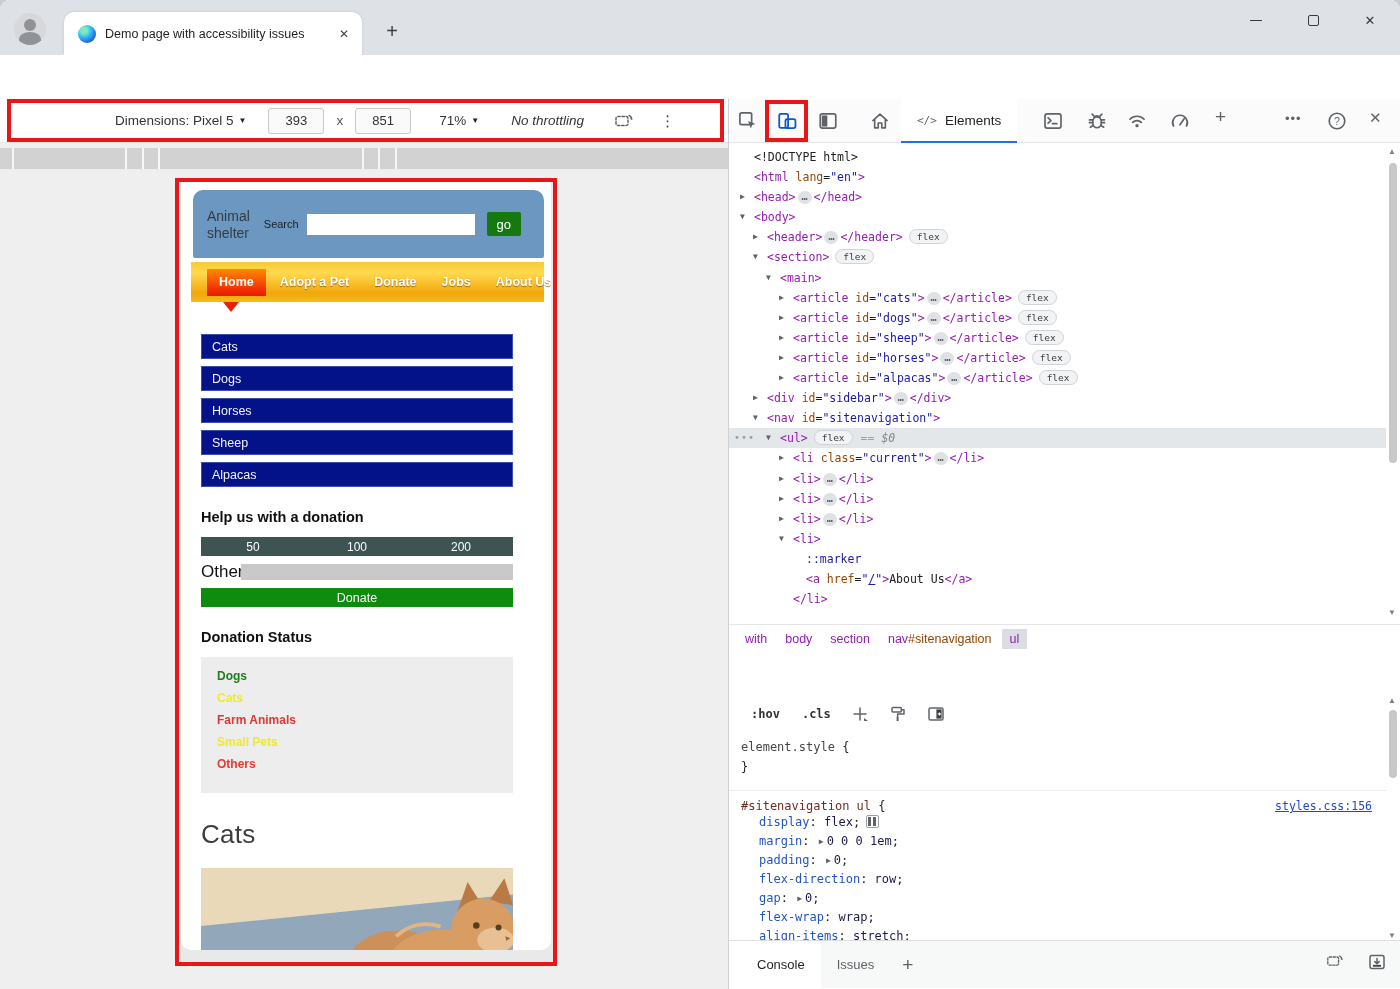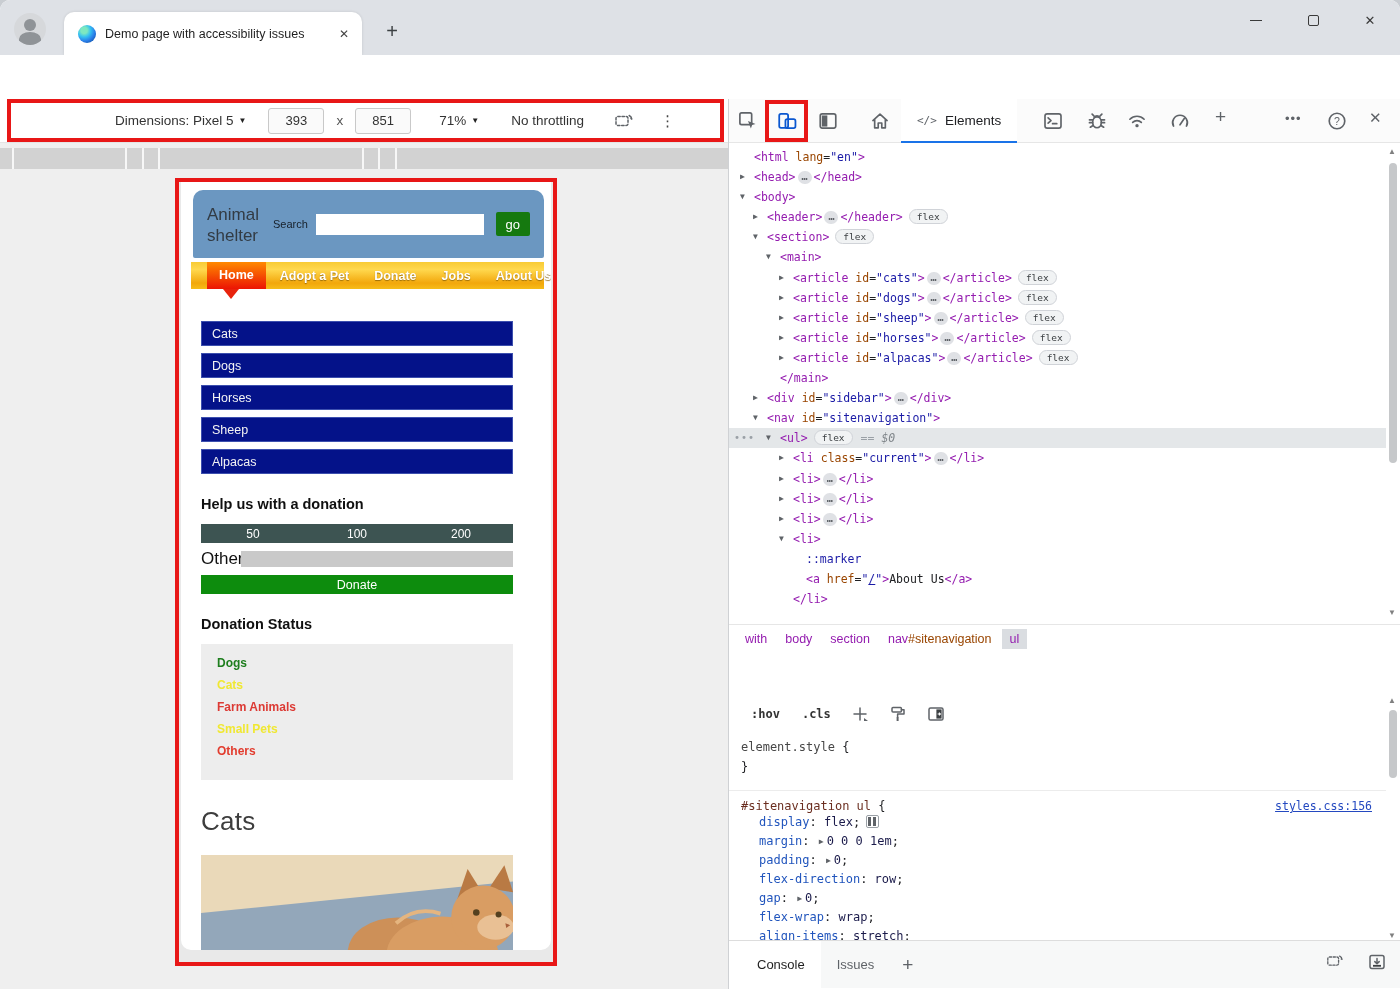--- a/index.html
+++ b/index.html
@@ -40,39 +40,39 @@
   #devicebar-outline { left:7px; top:99px; width:717px; height:43px; }
   #emuicon-outline { left:764px; top:100px; width:43px; height:42px; }
   #viewport-outline { left:175px; top:178px; width:382px; height:788px; }
   .dt-inner { position:absolute; left:0; top:99px; width:728px; height:43px; display:flex; align-items:center; font-size:13.5px; color:#333; }
   .dt-label { margin-left:115px; }
   .caret-dn { display:inline-block; margin-left:5px; font-size:8px; color:#222; vertical-align:middle; }
   .dim-input { width:56px; height:26px; border:1px solid #c9c9c9; border-radius:3px; background:#fafafa; text-align:center; font-size:13px; color:#333; margin-left:22px; font-family:"Liberation Sans",sans-serif; }
   .dim-x { margin:0 0 0 12px; color:#555; }
   #h-input { margin-left:12px; }
   .zoom-lbl { margin-left:28px; }
-  .thr-lbl { margin-left:32px; }
+  .thr-lbl { margin-left:32px;font-style:italic; }
   .rot-ic { margin-left:30px; position:relative; width:20px; height:18px; }
   .kebab { margin-left:26px; font-size:15px; color:#444; letter-spacing:0; }
 
   
   #emuarea { position:absolute; left:0; top:143px; width:728px; height:846px; background:#efefef; }
   #mqruler { position:absolute; left:0; top:5px; width:728px; height:21px; background:#d2d2d2; }
   .tick { position:absolute; top:0; width:2px; height:21px; background:#f7f7f7; }
 
   
   #phone { position:absolute; left:175px; top:178px; width:382px; height:788px; background:#e9e9e9; border:4px solid #e81717; }
   #pagecard { position:absolute; left:2px; top:0; width:370px; height:768px; background:#fff; border-radius:0 0 10px 10px; overflow:hidden; }
   .ph-header { margin:8px 7px 0 12px; height:68px; background:#6b97c1; border-radius:10px 10px 2px 2px; display:flex; align-items:center; }
-  .brand { padding:2px 0 0 14px; font-size:17px; color:#323b44; line-height:1.25; }
+  .brand { padding:2px 0 0 14px; font-size:14px; color:#323b44; line-height:1.25; }
   .srch-row { display:flex; align-items:center; margin-left:14px; }
   .srch-lbl { font-size:11px; color:#17202a; }
   .srch-input { width:168px; height:21px; border:none; margin-left:8px; background:#fff; }
   .go-btn { width:34px; height:24px; margin-left:12px; background:#15790f; color:#fff; border:none; font-size:13px; border-radius:2px; }
-  .ph-nav { margin:4px 7px 0 10px; height:27px; display:flex; align-items:center;
+  .ph-nav { margin:4px 7px 0 10px; height:40px; display:flex; align-items:center;
     background:linear-gradient(180deg,#f8cb35 0%,#ffd84e 28%,#f2a70b 78%,#f6bc1a 100%); }
   .nav-item { color:#fff; font-weight:bold; font-size:12.5px; text-shadow:0 1px 1px rgba(125,85,0,.75); margin-right:25px; white-space:nowrap; }
   .nav-item.active { background:linear-gradient(180deg,#ff8a00,#ec1404); height:27px; line-height:27px; padding:0 12px; margin:0 14px 0 16px; text-shadow:none; }
   .nav-pointer { width:0; height:0; border-left:8px solid transparent; border-right:8px solid transparent; border-top:10px solid #e8230c; margin:0 0 0 42px; }
   .ph-content { padding:0 38px 0 20px; }
   .link-bar { display:block; height:25px; line-height:24px; background:#041289; border:1px solid #3c4fae; color:#f4f4f4; font-size:12.5px; padding-left:10px; margin-bottom:7px; }
   .don-h { font-size:14.5px; font-weight:bold; color:#101010; margin:22px 0 12px; }
   .amounts { display:flex; }
   .amount { flex:1; height:19px; background:#3d5452; color:#fff; border:none; font-size:12px; }
   .other-row { display:flex; align-items:center; margin-top:6px; }
@@ -361,32 +361,32 @@
         <svg viewBox="0 0 18 18">
             <circle cx="9" cy="9" r="7" class="stroke"></circle>
             <text x="9" y="12.4" text-anchor="middle" font-size="9.5" fill="#5f6368" font-family="Liberation Sans">?</text>
           </svg>
       </span>
       <span class="tb-txt" style="left:640px; font-size:15px; top:10px">✕</span>
     </div>
     <div class="red-outline" id="emuicon-outline" style="left:36px; top:1px; position:absolute;"></div>
 
     <div id="domtree">
+        <div class="trow" style="padding-left: 25px;"><span class="c-plain">&lt;!DOCTYPE html&gt;</span></div>
         <div class="trow" style="padding-left: 25px;"><span class="c-tag">&lt;html</span><span class="c-attr"> lang</span><span class="c-plain">=</span><span class="c-val">"en"</span><span class="c-tag">&gt;</span></div>
         <div class="trow" style="padding-left: 25px;"><span class="arr" style="left: 11px;">▶</span><span class="c-tag">&lt;head&gt;</span><span class="pill-e">…</span><span class="c-tag">&lt;/head&gt;</span></div>
         <div class="trow" style="padding-left: 25px;"><span class="arr" style="left: 11px;">▼</span><span class="c-tag">&lt;body&gt;</span></div>
         <div class="trow" style="padding-left: 38px;"><span class="arr" style="left: 24px;">▶</span><span class="c-tag">&lt;header&gt;</span><span class="pill-e">…</span><span class="c-tag">&lt;/header&gt;</span><span class="pill">flex</span></div>
         <div class="trow" style="padding-left: 38px;"><span class="arr" style="left: 24px;">▼</span><span class="c-tag">&lt;section&gt;</span><span class="pill">flex</span></div>
         <div class="trow" style="padding-left: 51px;"><span class="arr" style="left: 37px;">▼</span><span class="c-tag">&lt;main&gt;</span></div>
         <div class="trow" style="padding-left: 64px;"><span class="arr" style="left: 50px;">▶</span><span class="c-tag">&lt;article</span><span class="c-attr"> id</span><span class="c-plain">=</span><span class="c-val">"cats"</span><span class="c-tag">&gt;</span><span class="pill-e">…</span><span class="c-tag">&lt;/article&gt;</span><span class="pill">flex</span></div>
         <div class="trow" style="padding-left: 64px;"><span class="arr" style="left: 50px;">▶</span><span class="c-tag">&lt;article</span><span class="c-attr"> id</span><span class="c-plain">=</span><span class="c-val">"dogs"</span><span class="c-tag">&gt;</span><span class="pill-e">…</span><span class="c-tag">&lt;/article&gt;</span><span class="pill">flex</span></div>
         <div class="trow" style="padding-left: 64px;"><span class="arr" style="left: 50px;">▶</span><span class="c-tag">&lt;article</span><span class="c-attr"> id</span><span class="c-plain">=</span><span class="c-val">"sheep"</span><span class="c-tag">&gt;</span><span class="pill-e">…</span><span class="c-tag">&lt;/article&gt;</span><span class="pill">flex</span></div>
         <div class="trow" style="padding-left: 64px;"><span class="arr" style="left: 50px;">▶</span><span class="c-tag">&lt;article</span><span class="c-attr"> id</span><span class="c-plain">=</span><span class="c-val">"horses"</span><span class="c-tag">&gt;</span><span class="pill-e">…</span><span class="c-tag">&lt;/article&gt;</span><span class="pill">flex</span></div>
         <div class="trow" style="padding-left: 64px;"><span class="arr" style="left: 50px;">▶</span><span class="c-tag">&lt;article</span><span class="c-attr"> id</span><span class="c-plain">=</span><span class="c-val">"alpacas"</span><span class="c-tag">&gt;</span><span class="pill-e">…</span><span class="c-tag">&lt;/article&gt;</span><span class="pill">flex</span></div>
-        <div class="trow" style="padding-left: 51px;"><span class="c-tag">&lt;/main&gt;</span></div>
         <div class="trow" style="padding-left: 38px;"><span class="arr" style="left: 24px;">▶</span><span class="c-tag">&lt;div</span><span class="c-attr"> id</span><span class="c-plain">=</span><span class="c-val">"sidebar"</span><span class="c-tag">&gt;</span><span class="pill-e">…</span><span class="c-tag">&lt;/div&gt;</span></div>
         <div class="trow" style="padding-left: 38px;"><span class="arr" style="left: 24px;">▼</span><span class="c-tag">&lt;nav</span><span class="c-attr"> id</span><span class="c-plain">=</span><span class="c-val">"sitenavigation"</span><span class="c-tag">&gt;</span></div>
         <div class="trow sel" style="padding-left: 51px;"><span class="gutdots">•••</span><span class="arr" style="left: 37px;">▼</span><span class="c-tag">&lt;ul&gt;</span><span class="pill">flex</span><span class="eqg">==</span><span class="dollar"> $0</span></div>
         <div class="trow" style="padding-left: 64px;"><span class="arr" style="left: 50px;">▶</span><span class="c-tag">&lt;li</span><span class="c-attr"> class</span><span class="c-plain">=</span><span class="c-val">"current"</span><span class="c-tag">&gt;</span><span class="pill-e">…</span><span class="c-tag">&lt;/li&gt;</span></div>
         <div class="trow" style="padding-left: 64px;"><span class="arr" style="left: 50px;">▶</span><span class="c-tag">&lt;li&gt;</span><span class="pill-e">…</span><span class="c-tag">&lt;/li&gt;</span></div>
         <div class="trow" style="padding-left: 64px;"><span class="arr" style="left: 50px;">▶</span><span class="c-tag">&lt;li&gt;</span><span class="pill-e">…</span><span class="c-tag">&lt;/li&gt;</span></div>
         <div class="trow" style="padding-left: 64px;"><span class="arr" style="left: 50px;">▶</span><span class="c-tag">&lt;li&gt;</span><span class="pill-e">…</span><span class="c-tag">&lt;/li&gt;</span></div>
         <div class="trow" style="padding-left: 64px;"><span class="arr" style="left: 50px;">▼</span><span class="c-tag">&lt;li&gt;</span></div>
         <div class="trow" style="padding-left: 77px;"><span class="c-marker">::marker</span></div>
         <div class="trow" style="padding-left: 77px;"><span class="c-tag">&lt;a</span><span class="c-attr"> href</span><span class="c-plain">=</span><span class="c-val">"</span><span class="c-link">/</span><span class="c-val">"</span><span class="c-tag">&gt;</span><span class="c-plain">About Us</span><span class="c-tag">&lt;/a&gt;</span></div>

